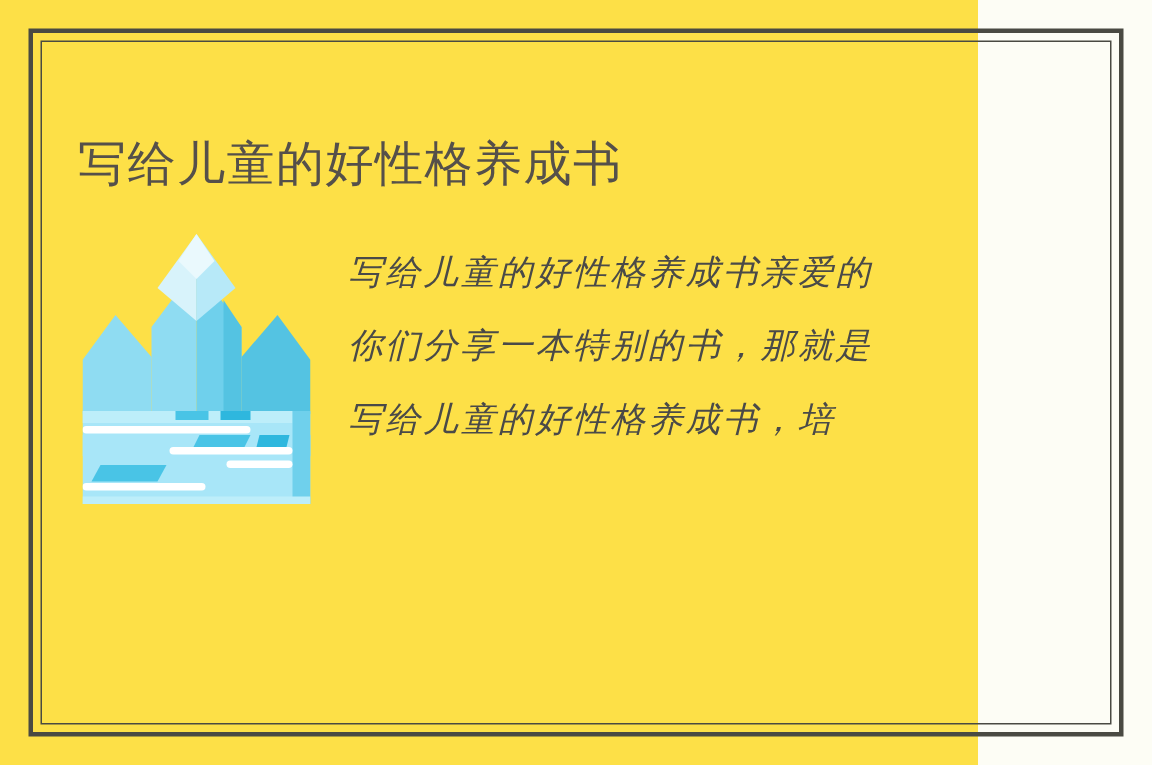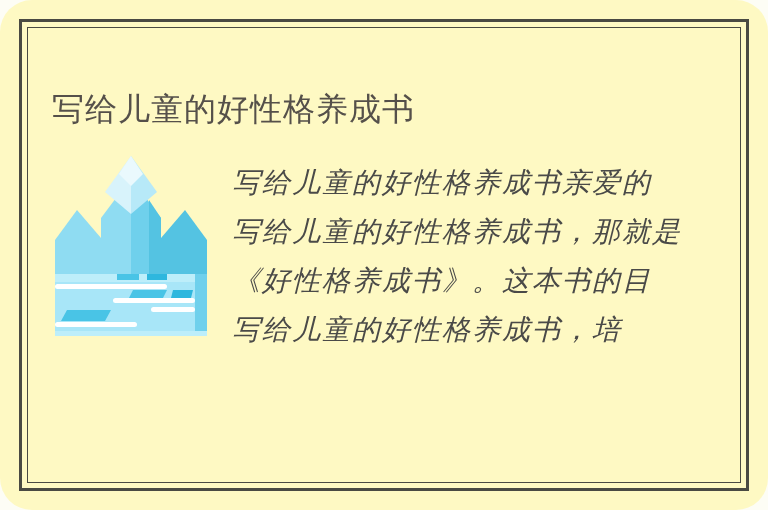--- a/index.html
+++ b/index.html
@@ -13,24 +13,23 @@
     background: #fdfdf5;
     font-family: "Liberation Sans", "DejaVu Sans", sans-serif;
     overflow: hidden;
     position: relative;
   }
 
   
   .page {
     position: absolute;
     left: 0; top: 0;
-    width: 768px;
+    width: 652px;
     height: 510px;
-    background: #fef9c3;
-    border-radius: 32px;
+    background: #fde047;
   }
 
   .frame-outer {
     position: absolute;
     left: 19px;
     top: 19px;
     width: 730px;   
     height: 472px;  
     border: 3px solid #4a4a42;
     box-sizing: border-box;
@@ -82,21 +81,21 @@
     height: 156px;
   }
 
   
   .body-text {
     position: absolute;
     left: 232px;
     top: 18px;
     width: 420px;
     color: #4a4a48;
-    font-size: 28px;
+    font-size: 23px;
     line-height: 49px;
     letter-spacing: 2.0px;
     font-family: "DejaVu Serif", "Liberation Serif", serif;
     font-style: italic;
     text-align: justify;
     text-justify: inter-character;
   }
   .body-text .line {
     display: block;
     white-space: nowrap;
@@ -156,19 +155,18 @@
       <polygon points="118,0 138,0 136,8 116,8" fill="#2eb7de"></polygon>
       <rect x="58" y="8" width="82" height="5" rx="2.5" fill="#ffffff"></rect>
       <rect x="96" y="17" width="44" height="5" rx="2.5" fill="#ffffff"></rect>
       <polygon points="12,20 56,20 50,31 6,31" fill="#49c4e6"></polygon>
       <rect x="0" y="32" width="82" height="5" rx="2.5" fill="#ffffff"></rect>
       <rect x="0" y="41" width="152" height="5" fill="#bdeefa"></rect>
     </svg>
 
     <div class="body-text">
       <span class="line">写给儿童的好性格养成书亲爱的</span>
-      <span class="line">写给儿童的好性格养成书，那就是</span>
-      <span class="line">《好性格养成书》。这本书的目</span>
+      <span class="line">你们分享一本特别的书，那就是</span>
       <span class="line">写给儿童的好性格养成书，培</span>
     </div>
 
   </div>
 </div>
 
 </body></html>

